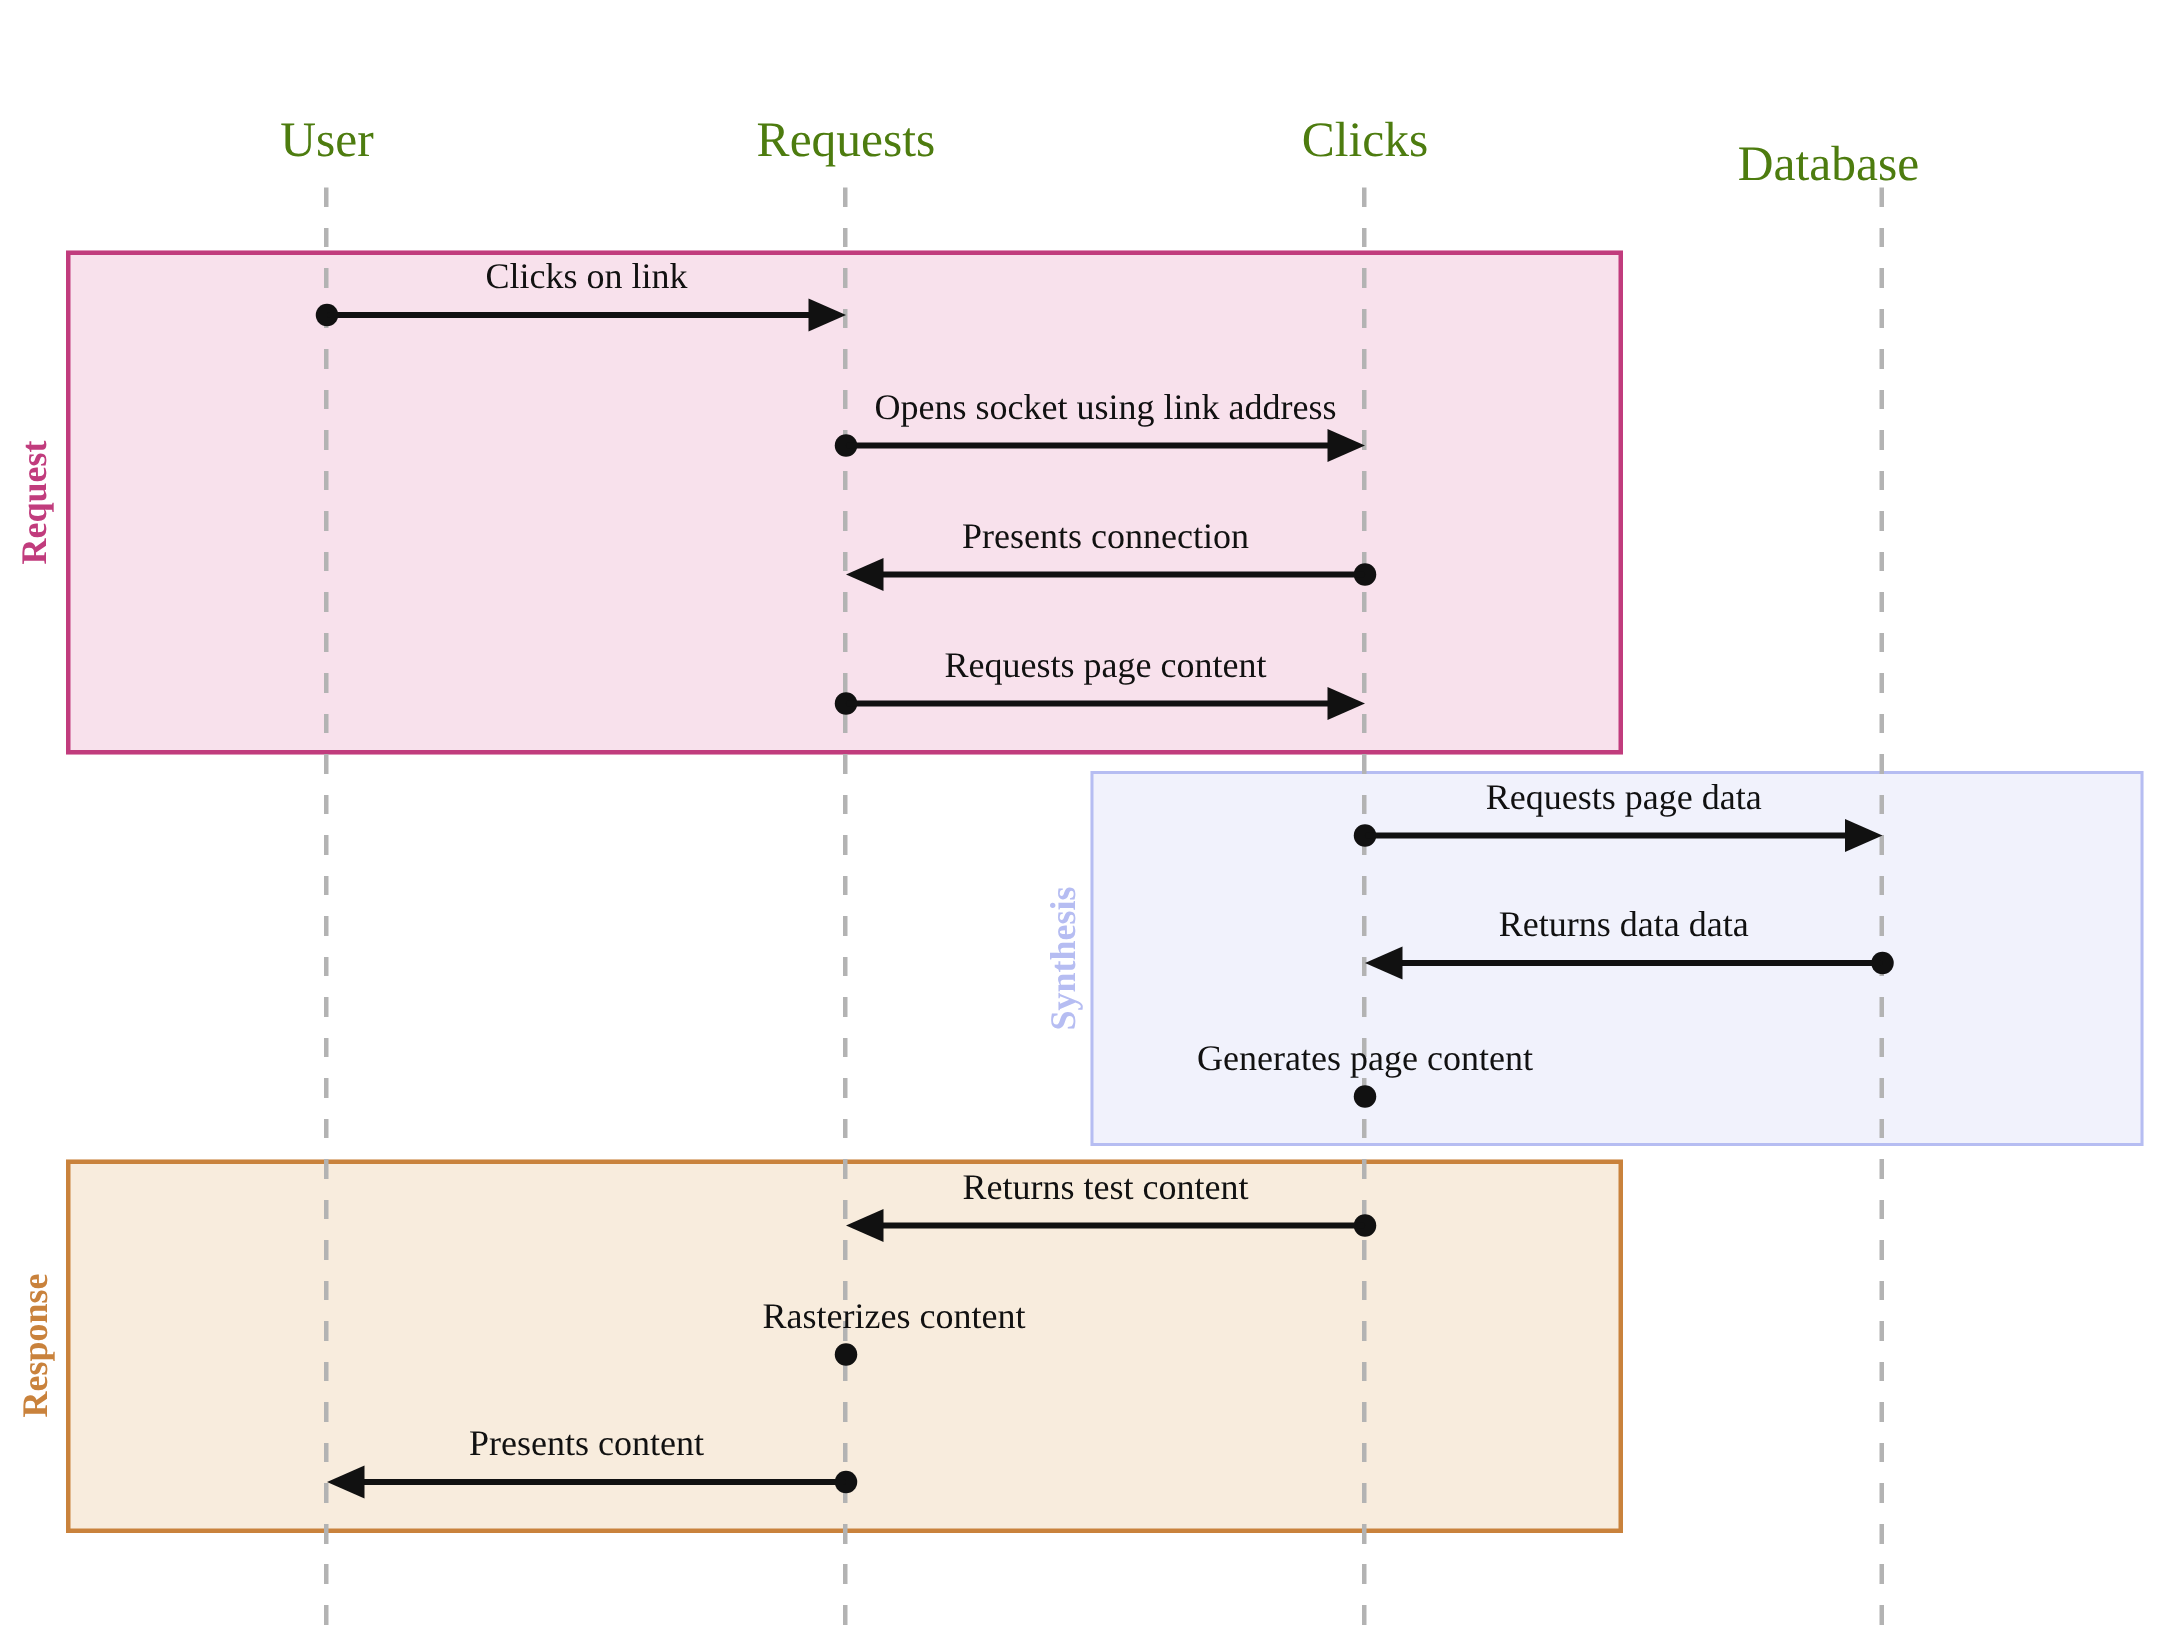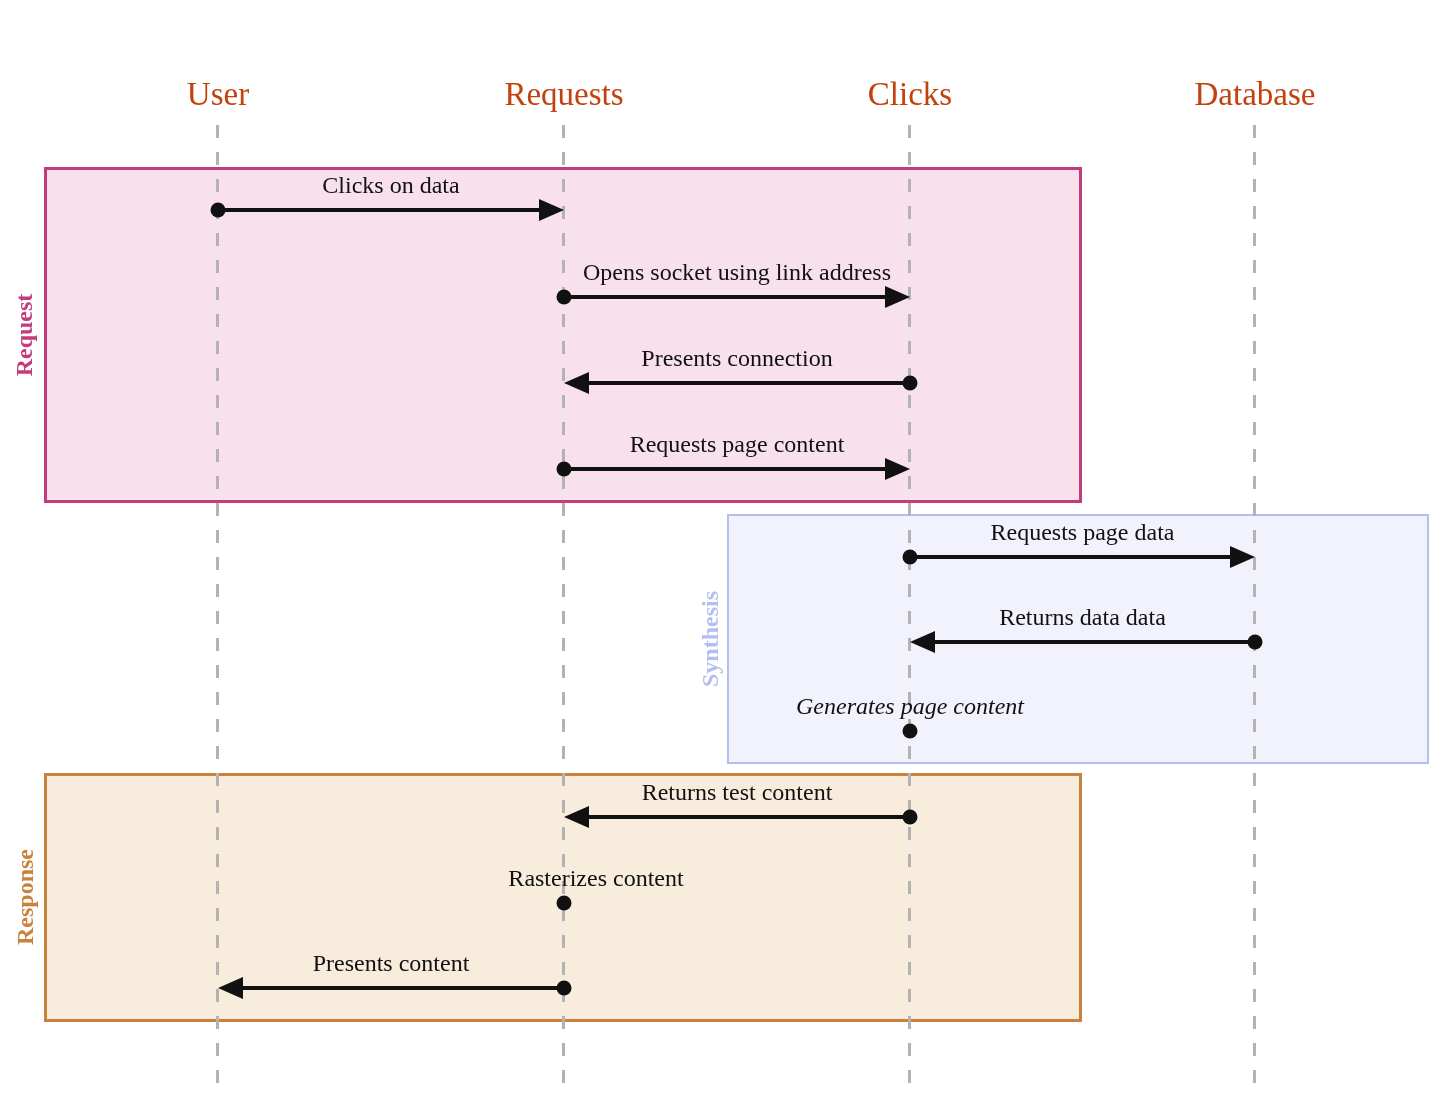--- a/index.html
+++ b/index.html
@@ -12,21 +12,21 @@
   #lifelines-layer{z-index:2;}
   #messages-layer{z-index:3;}
   #text-layer{z-index:4;pointer-events:none;}
 
   #title{
     position:absolute;left:44px;top:10px;
     font-size:29px;color:#b9b9b9;white-space:nowrap;
   }
   .actor-header{
     position:absolute;top:76px;transform:translateX(-50%);
-    font-size:33px;color:#c2410c;white-space:nowrap;
+    font-size:33px;color:#4d7c0f;white-space:nowrap;
   }
   .lifeline{
     position:absolute;top:125px;height:960px;width:3px;
     background:repeating-linear-gradient(to bottom,#b3b3b3 0 13px,transparent 13px 27px);
   }
   .group-box{
     position:absolute;box-sizing:border-box;border-style:solid;
   }
   .group-label{
     position:absolute;transform:translate(-50%,-50%) rotate(-90deg);
@@ -59,21 +59,21 @@
   <div class="layer" id="lifelines-layer">
     <div class="lifeline" style="left:216px;"></div>
     <div class="lifeline" style="left:562px;"></div>
     <div class="lifeline" style="left:908px;"></div>
     <div class="lifeline" style="left:1253px;"></div>
   </div>
 
   <div class="layer" id="messages-layer">
       <div>
         <div class="msg-dot" style="left: 218px; top: 210px;"></div>
-        <div class="msg-label" style="left: 391px; top: 172px;">Clicks on data</div>
+        <div class="msg-label" style="left: 391px; top: 172px;">Clicks on link</div>
         <div class="msg-line" style="left: 218px; width: 327px; top: 208px;"></div>
         <div class="msg-head right" style="left: 539px; top: 210px;"></div>
       </div>
       <div>
         <div class="msg-dot" style="left: 564px; top: 297px;"></div>
         <div class="msg-label" style="left: 737px; top: 259px;">Opens socket using link address</div>
         <div class="msg-line" style="left: 564px; width: 327px; top: 295px;"></div>
         <div class="msg-head right" style="left: 885px; top: 297px;"></div>
       </div>
       <div>
@@ -95,21 +95,21 @@
         <div class="msg-head right" style="left: 1230px; top: 557px;"></div>
       </div>
       <div>
         <div class="msg-dot" style="left: 1255px; top: 642px;"></div>
         <div class="msg-label" style="left: 1082.5px; top: 604px;">Returns data data</div>
         <div class="msg-line" style="left: 929px; width: 326px; top: 640px;"></div>
         <div class="msg-head left" style="left: 910px; top: 642px;"></div>
       </div>
       <div>
         <div class="msg-dot" style="left: 910px; top: 731px;"></div>
-        <div class="msg-label" style="left: 910px; top: 693px; font-style: italic;">Generates page content</div>
+        <div class="msg-label" style="left: 910px; top: 693px;">Generates page content</div>
       </div>
       <div>
         <div class="msg-dot" style="left: 910px; top: 817px;"></div>
         <div class="msg-label" style="left: 737px; top: 779px;">Returns test content</div>
         <div class="msg-line" style="left: 583px; width: 327px; top: 815px;"></div>
         <div class="msg-head left" style="left: 564px; top: 817px;"></div>
       </div>
       <div>
         <div class="msg-dot" style="left: 564px; top: 903px;"></div>
         <div class="msg-label" style="left: 564px; top: 865px; margin-left: 32px;">Rasterizes content</div>
@@ -120,20 +120,20 @@
         <div class="msg-line" style="left: 237px; width: 327px; top: 986px;"></div>
         <div class="msg-head left" style="left: 218px; top: 988px;"></div>
       </div>
     </div>
 
   <div class="layer" id="text-layer">
 
     <div class="actor-header" style="left:218px;">User</div>
     <div class="actor-header" style="left:564px;">Requests</div>
     <div class="actor-header" style="left:910px;">Clicks</div>
-    <div class="actor-header" style="left:1255px;">Database</div>
+    <div class="actor-header" style="left:1219px;margin-top:16px;">Database</div>
 
     <div class="group-label" style="left: 24px; top: 335px; color: rgb(193, 60, 125);">Request</div>
     <div class="group-label" style="left: 710px; top: 639px; color: rgb(182, 189, 242);">Synthesis</div>
     <div class="group-label" style="left: 25px; top: 897px; color: rgb(201, 130, 60);">Response</div>
   </div>
 
 </div>
 
 </body></html>

